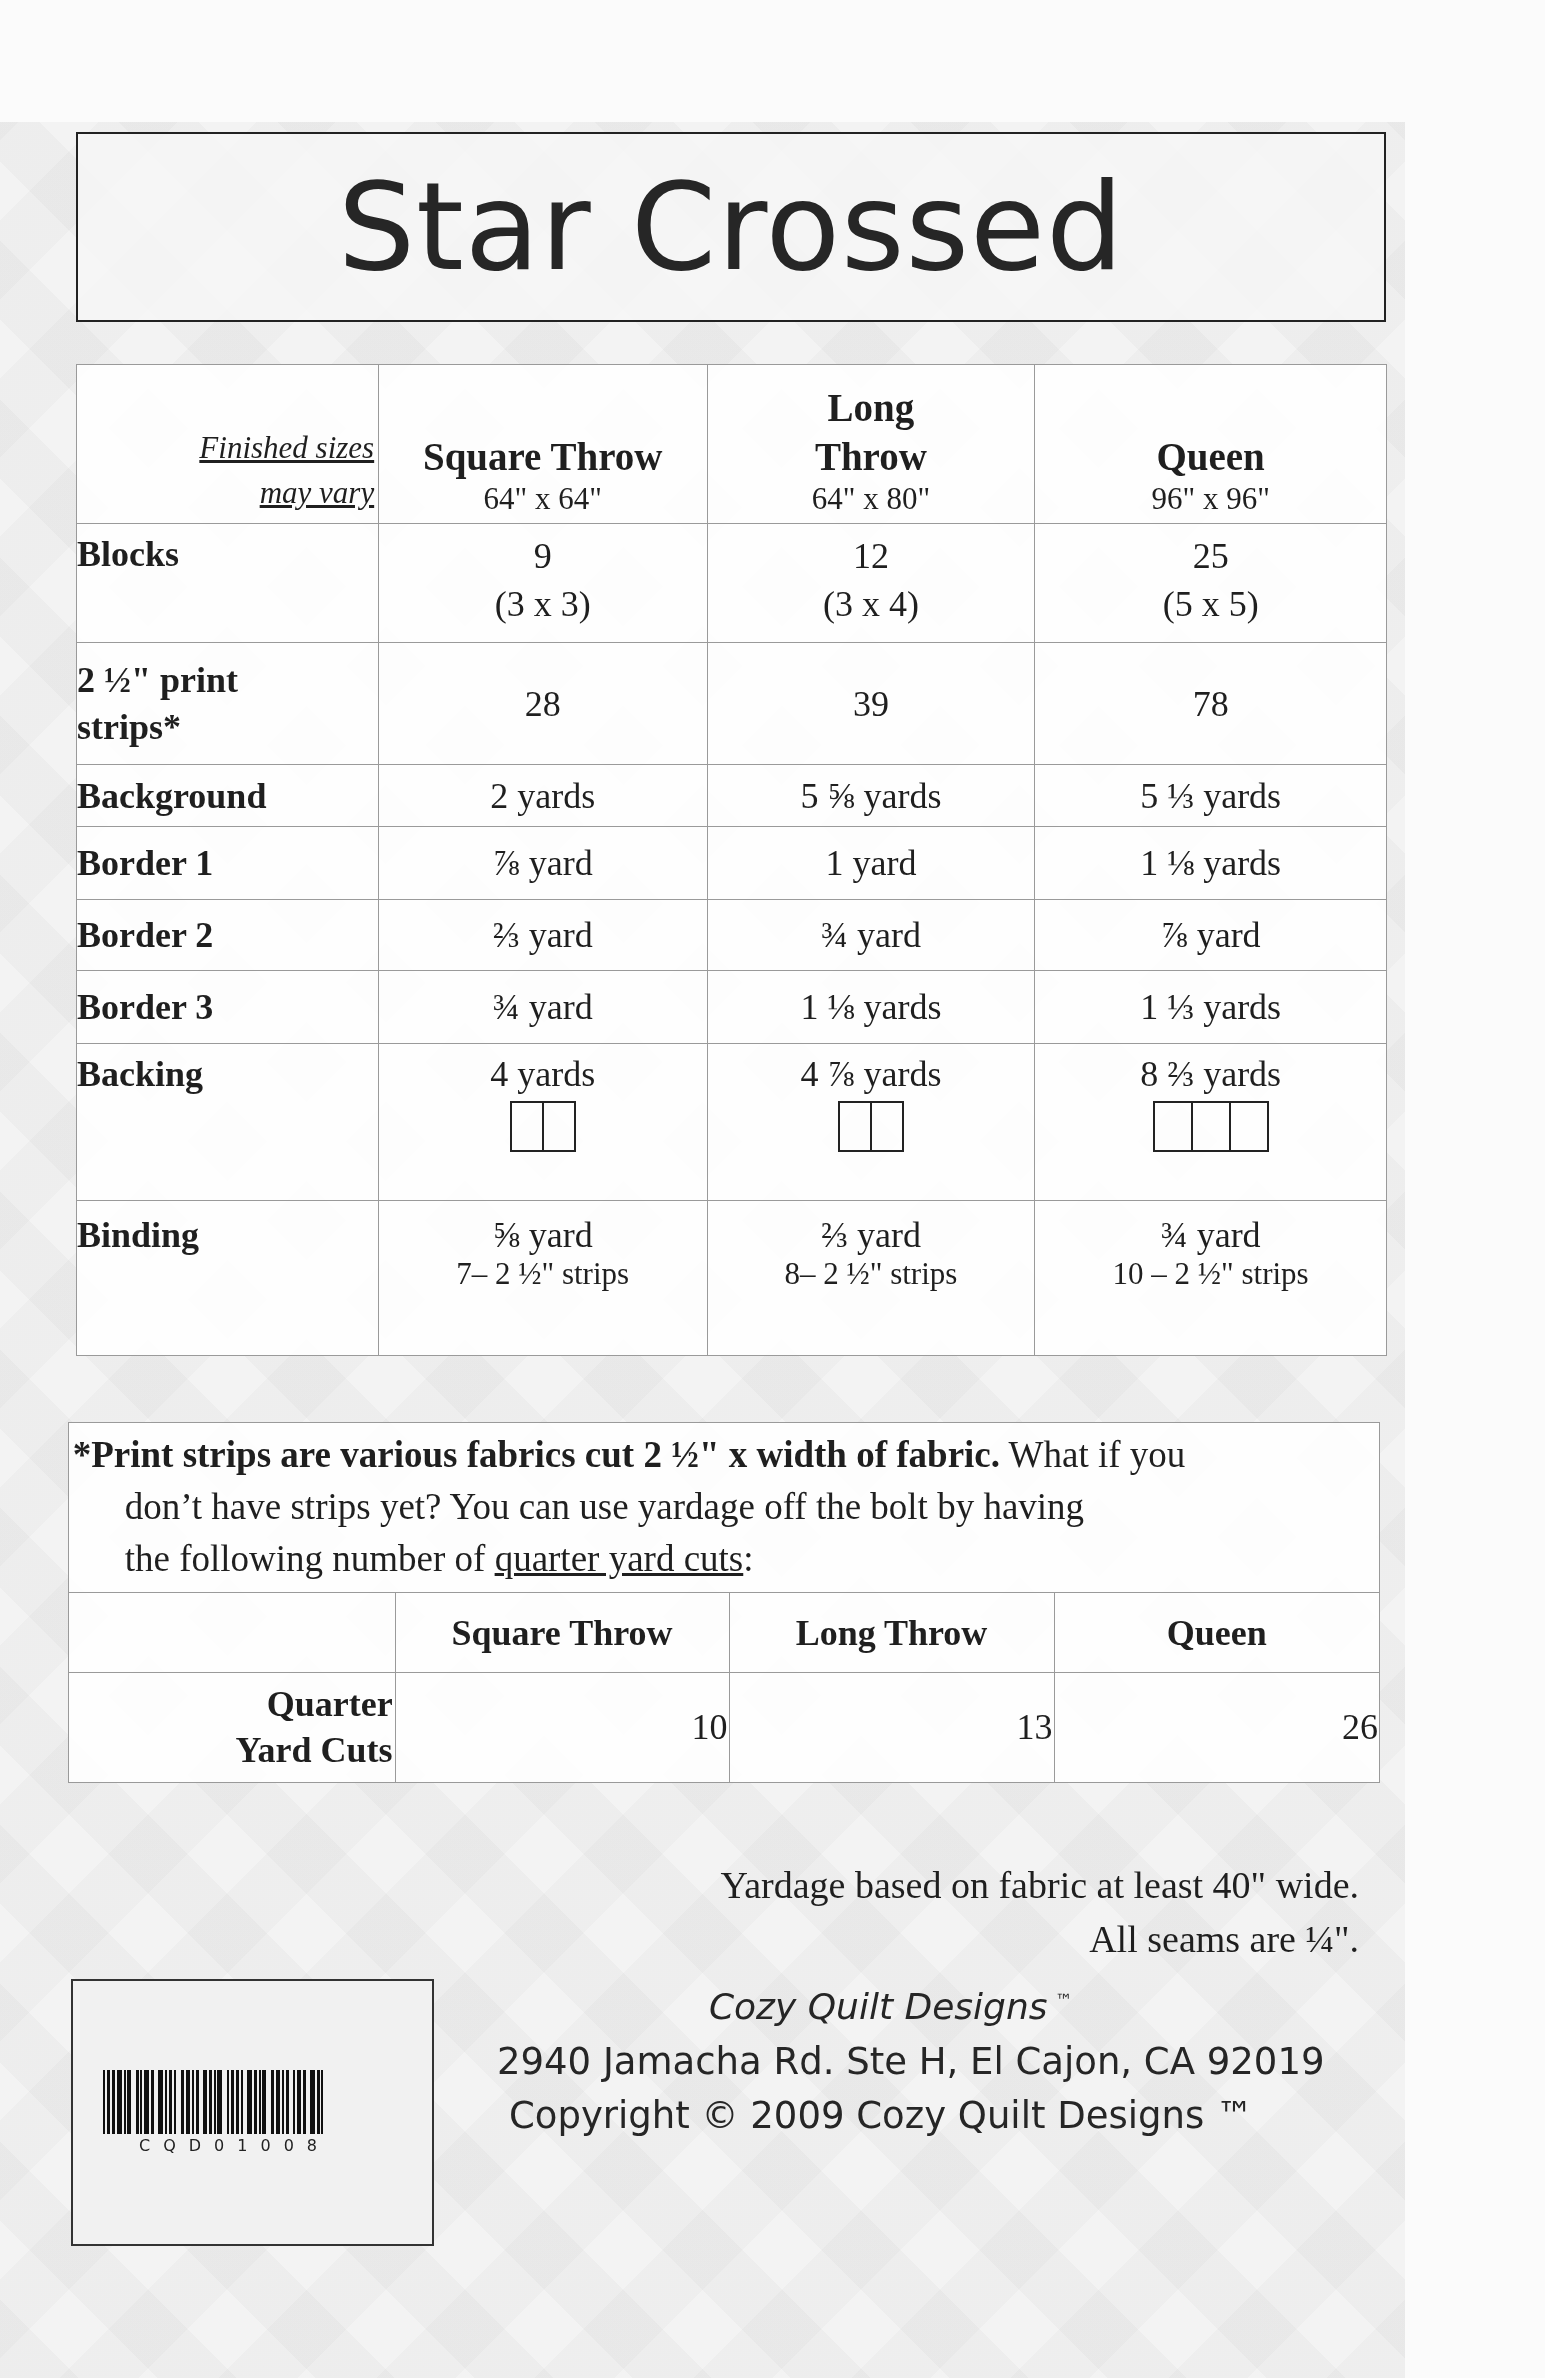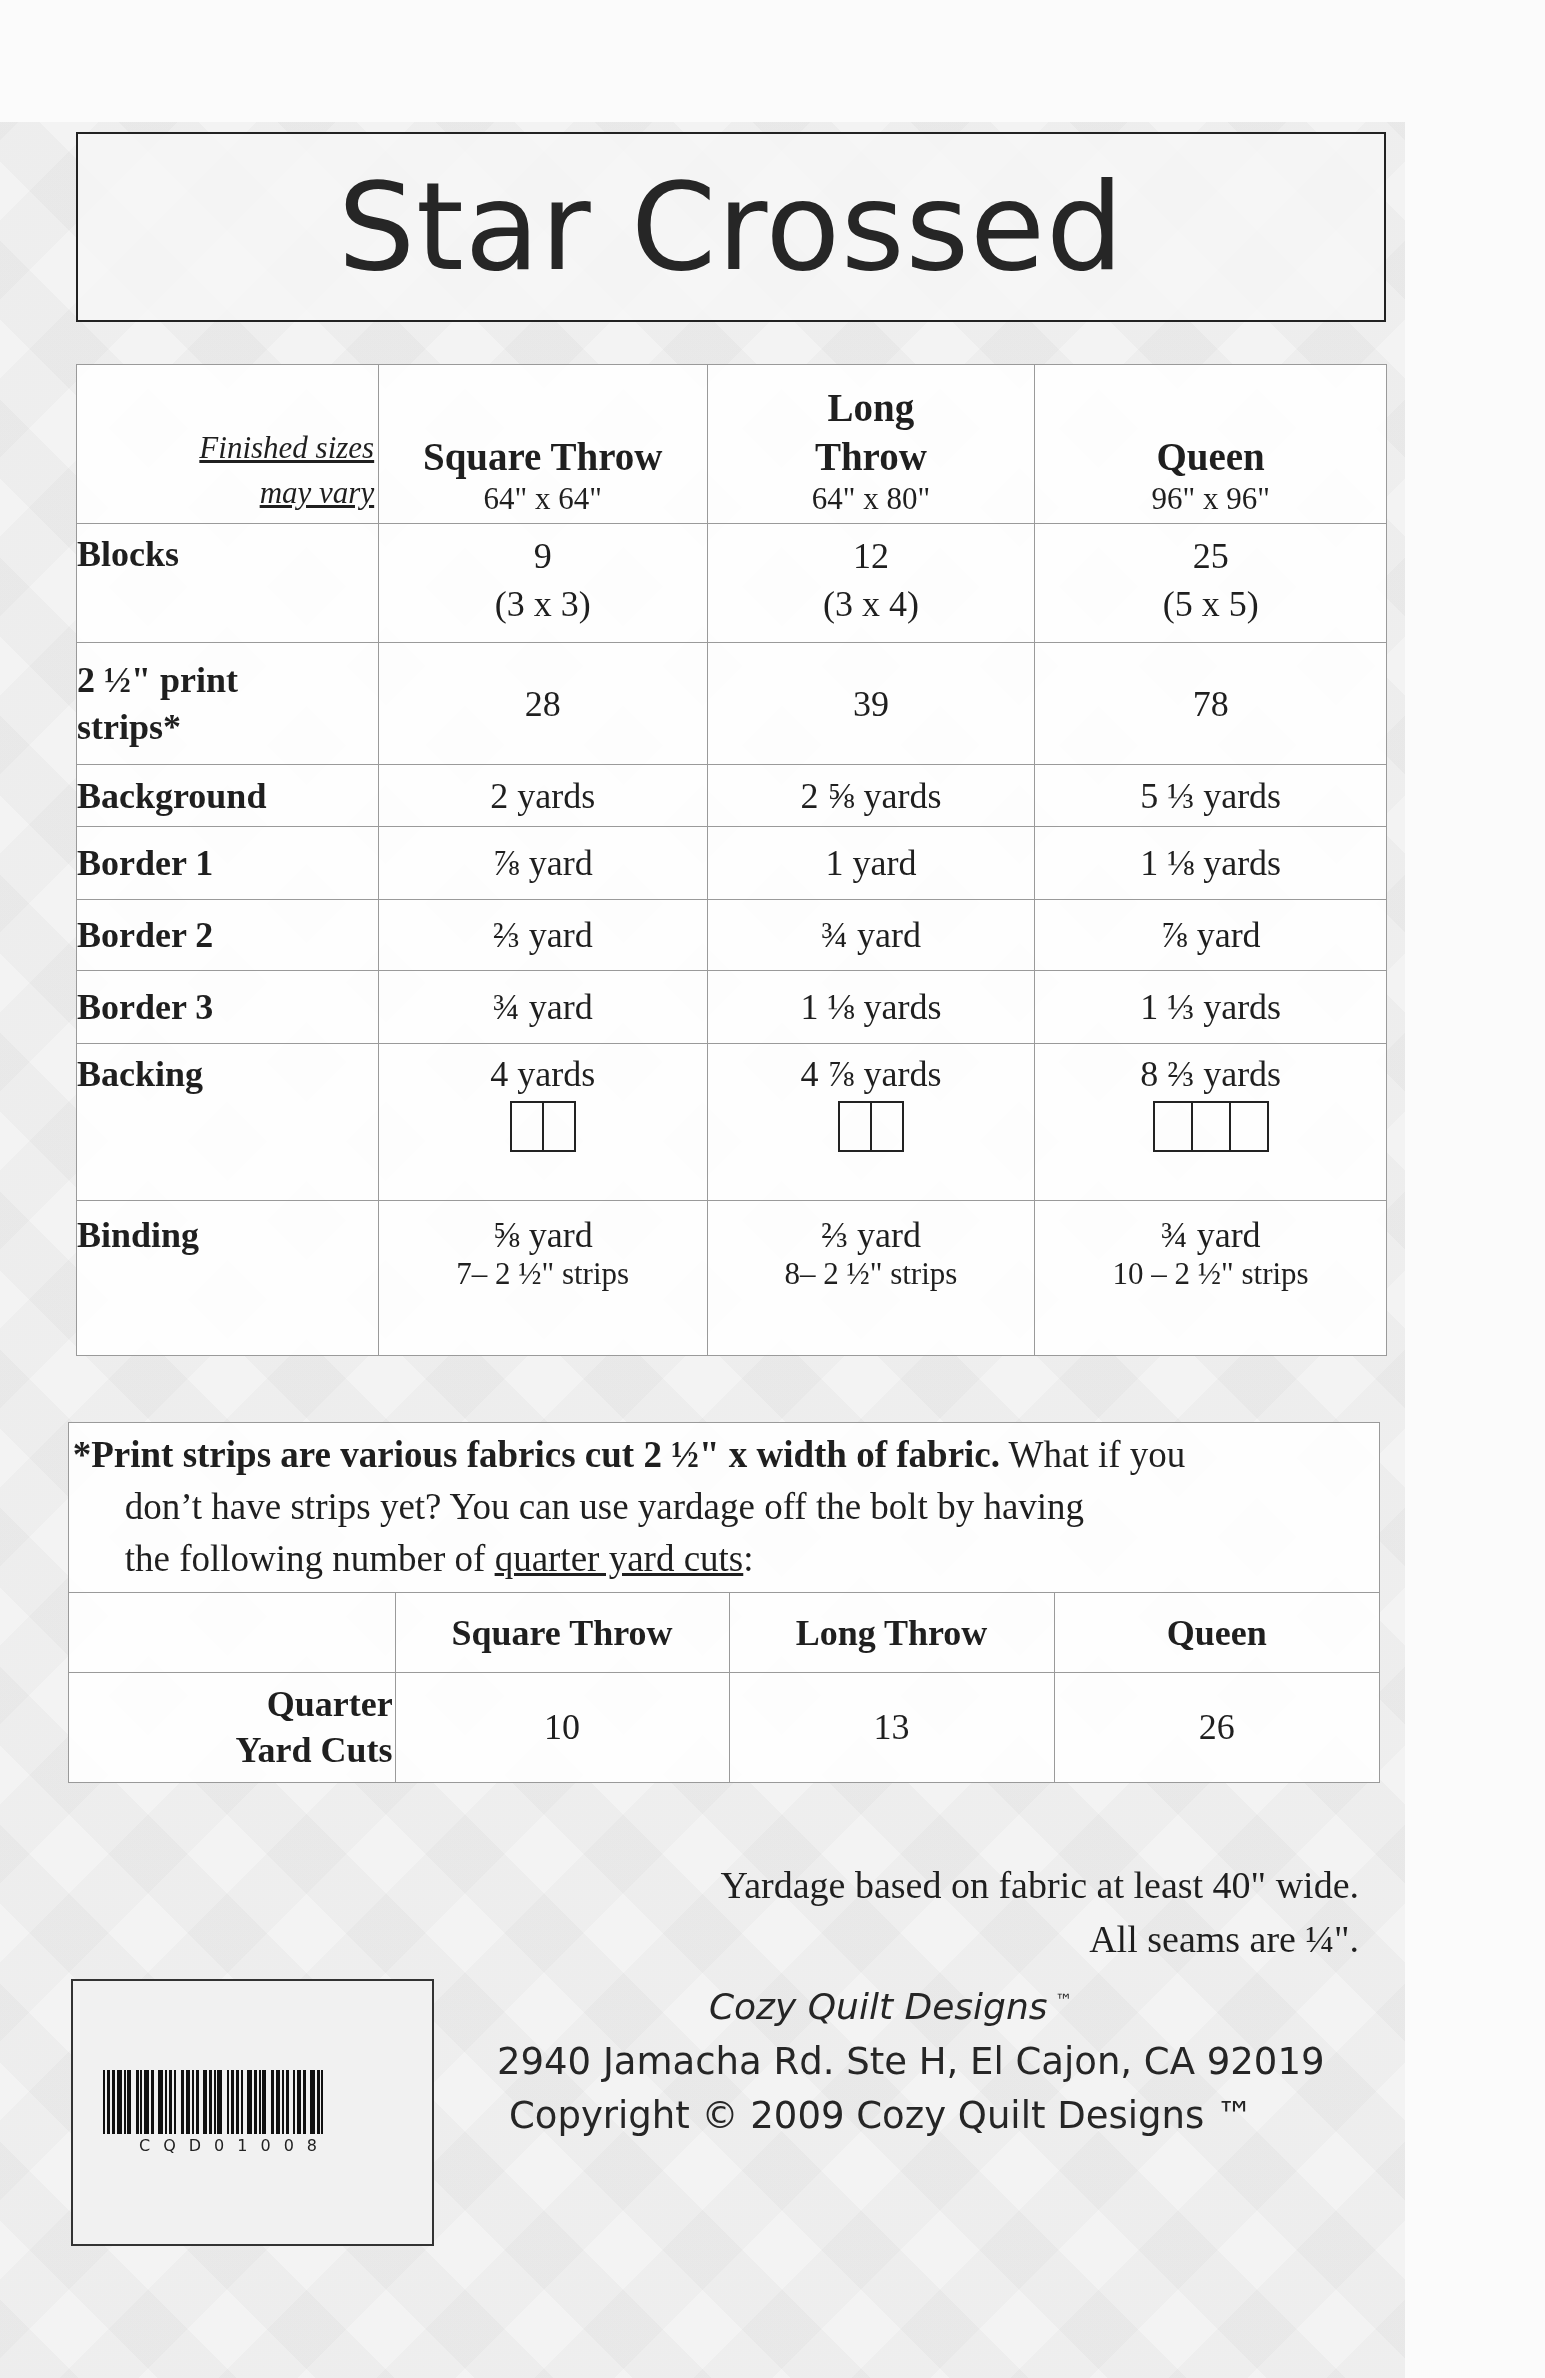--- a/index.html
+++ b/index.html
@@ -42,21 +42,21 @@
   .note-box { left:68px; top:1422px; width:1310px; border:1.9px solid #9a9a9a; background:rgba(255,255,255,0.9); }
   .note-text { font-size:37px; line-height:52px; padding:5.6px 0 7.5px 3.7px; }
   .note-text .b { font-weight:bold; }
   .note-text .indent { padding-left:52px; display:block; }
   .note-text u { text-decoration:underline; }
   .qtable { width:100%; }
   .qtable td { border:1.9px solid #9a9a9a; text-align:center; font-size:36px; }
   .qtable tr:first-child td { border-top:1.9px solid #9a9a9a; }
   .qtable td:first-child { border-left:none; }
   .qtable td:last-child { border-right:none; }
-  .qtable tr:last-child td { border-bottom:none; }
+  .qtable tr:last-child td { border-bottom:none;text-align:right; }
   .q-hdr { font-weight:bold; font-size:38px; height:77px; }
   .q-lbl { text-align:right !important; padding-right:1.9px; font-size:35px; line-height:1.3; font-weight:bold; }
 
   .yardage { right:187px; top:1818px; text-align:right; font-size:38px; line-height:54px;margin-top:40px; }
 
   .barcode-box { left:71px; top:1979px; width:359px; height:263px; border:2.8px solid #333; background:#f1f1f1; }
   .barcode { position:absolute; left:30px; top:89px; width:300px; height:64px; display:flex; align-items:stretch; }
   .barcode i { display:block; height:100%; background:#111; margin-right:1.9px; }
   .barcode-num { position:absolute; left:66px; top:155px; font-family:"DejaVu Sans", sans-serif; font-size:16px; letter-spacing:13px; color:#222; }
 
@@ -123,21 +123,21 @@
       <div>2 ½" print</div>
       <div>strips*</div>
     </td>
     <td class="val" style="vertical-align:middle">28</td>
     <td class="val" style="vertical-align:middle">39</td>
     <td class="val" style="vertical-align:middle">78</td>
   </tr>
   <tr style="height:62px">
     <td class="lbl" style="vertical-align:middle">Background</td>
     <td class="val" style="vertical-align:middle">2 yards</td>
-    <td class="val" style="vertical-align:middle">2 ⅝ yards</td>
+    <td class="val" style="vertical-align:middle">5 ⅝ yards</td>
     <td class="val" style="vertical-align:middle">5 ⅓ yards</td>
   </tr>
   <tr style="height:73px">
     <td class="lbl" style="vertical-align:middle">Border 1</td>
     <td class="val" style="vertical-align:middle">⅞ yard</td>
     <td class="val" style="vertical-align:middle">1 yard</td>
     <td class="val" style="vertical-align:middle">1 ⅛ yards</td>
   </tr>
   <tr style="height:71px">
     <td class="lbl" style="vertical-align:middle">Border 2</td>

